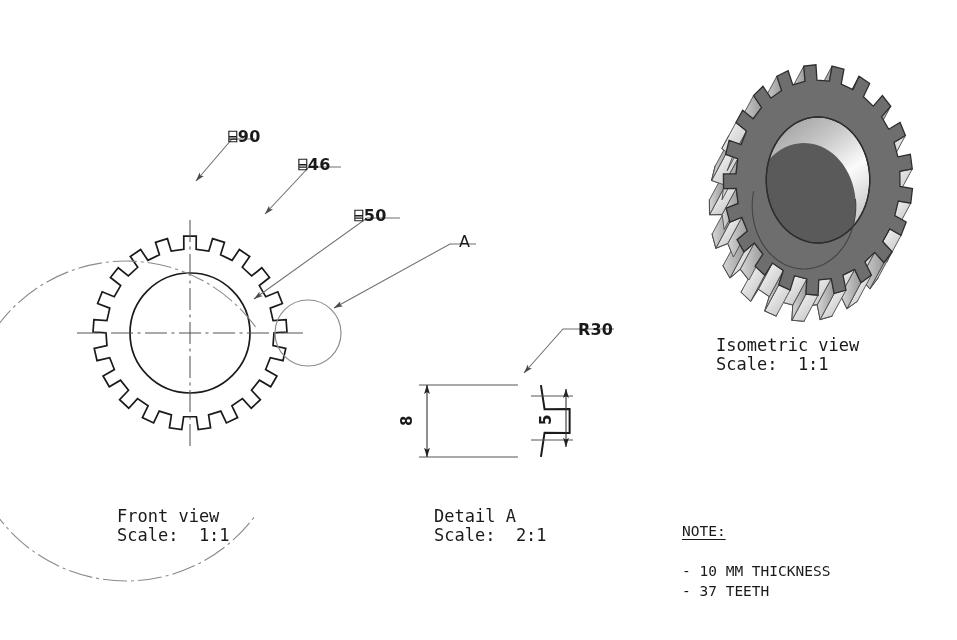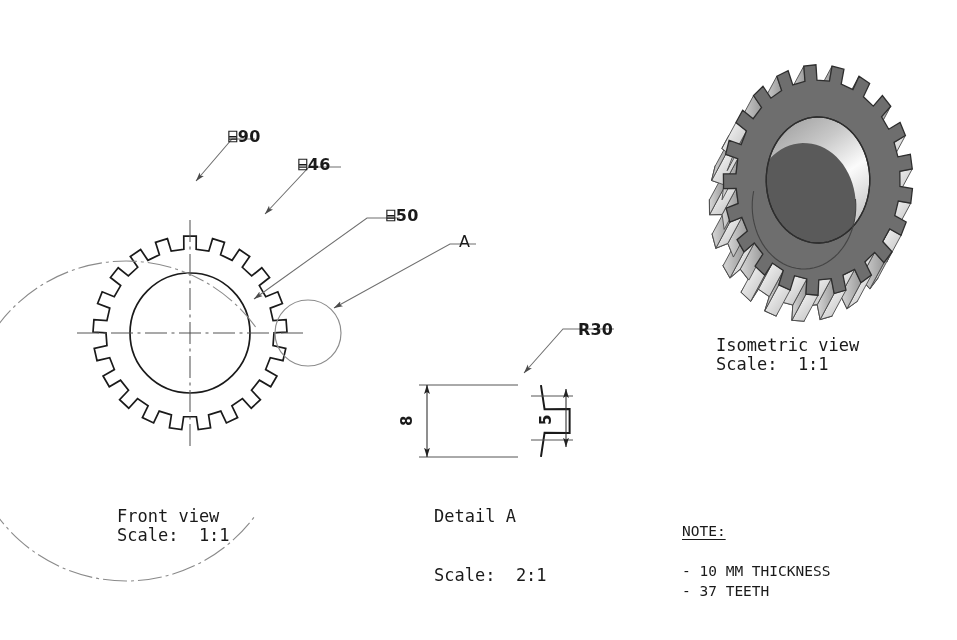--- a/index.html
+++ b/index.html
@@ -125,32 +125,32 @@
         <polygon points="890.76,106.24 881.56,116.73 867.56,142.73 876.76,132.24" fill="url(#toothSide)" stroke="#4a4a4a" stroke-width="0.9"></polygon>
         <polygon points="864.42,152.03 866.24,157.06 867.7,162.26 868.79,167.59 869.48,173.03 869.79,178.51 869.7,184 869.21,189.47 868.34,194.86 867.08,200.14 865.45,205.27 863.46,210.2 861.12,214.9 858.46,219.34 855.48,223.48 852.23,227.29 848.71,230.74 844.95,233.8 841,236.45 836.86,238.67 832.59,240.45 828.2,241.77 823.73,242.61 819.23,242.98 814.71,242.87 810.21,242.28 805.78,241.22 801.44,239.69 797.23,237.71 793.17,235.29 789.3,232.45 785.65,229.21 782.25,225.59 779.12,221.63 776.28,217.35 773.77,212.78 771.58,207.97 769.76,202.94 768.3,197.74 767.21,192.41 766.52,186.97 766.21,181.49 766.3,176 766.79,170.53 767.66,165.14 768.92,159.86 770.55,154.73 772.54,149.8 774.88,145.1 777.54,140.66 780.52,136.52 783.77,132.71 787.29,129.26 791.05,126.2 795,123.55 799.14,121.33 803.41,119.55 807.8,118.23 812.27,117.39 816.77,117.02 821.29,117.13 825.79,117.72 830.22,118.78 834.56,120.31 838.77,122.29 842.83,124.71 846.7,127.55 850.35,130.79 853.75,134.41 856.88,138.37 859.72,142.65 862.23,147.22 864.42,152.03 850.42,178.03 848.23,173.22 845.72,168.65 842.88,164.37 839.75,160.41 836.35,156.79 832.7,153.55 828.83,150.71 824.77,148.29 820.56,146.31 816.22,144.78 811.79,143.72 807.29,143.13 802.77,143.02 798.27,143.39 793.8,144.23 789.41,145.55 785.14,147.33 781,149.55 777.05,152.2 773.29,155.26 769.77,158.71 766.52,162.52 763.54,166.66 760.88,171.1 758.54,175.8 756.55,180.73 754.92,185.86 753.66,191.14 752.79,196.53 752.3,202 752.21,207.49 752.52,212.97 753.21,218.41 754.3,223.74 755.76,228.94 757.58,233.97 759.77,238.78 762.28,243.35 765.12,247.63 768.25,251.59 771.65,255.21 775.3,258.45 779.17,261.29 783.23,263.71 787.44,265.69 791.78,267.22 796.21,268.28 800.71,268.87 805.23,268.98 809.73,268.61 814.2,267.77 818.59,266.45 822.86,264.67 827,262.45 830.95,259.8 834.71,256.74 838.23,253.29 841.48,249.48 844.46,245.34 847.12,240.9 849.46,236.2 851.45,231.27 853.08,226.14 854.34,220.86 855.21,215.47 855.7,210 855.79,204.51 855.48,199.03 854.79,193.59 853.7,188.26 852.24,183.06 850.42,178.03" fill="url(#boreGrad)" stroke="none"></polygon>
         <path d="M900,122.33L905.4,135.6L894.07,142.32L897.9,156.83L910.33,154.28L912.28,168.9L899.83,171.27L899.97,186.5L912.46,188.53L910.78,203.19L898.31,200.99L894.75,215.59L906.2,222.01L901.04,235.42L889.65,228.85L882.71,241.53L892.1,251.76L883.92,262.73L874.63,252.36L864.93,261.99L871.41,275.14L860.94,282.68L854.58,269.45L842.97,275.17L845.99,290.06L834.14,293.51L831.27,278.59L818.8,279.9L818.07,295.2L805.92,294.26L806.79,278.97L794.55,275.74L790.15,290.11L778.76,284.85L783.3,270.55L772.39,263.08L764.7,275.23L755.09,266.13L762.9,254.09L754.28,243.04L743.99,251.89L737.02,239.75L747.39,231.04L741.83,217.4L729.85,222.17L726.13,208.06L738.16,203.46L736.15,188.43L723.55,188.69L723.41,173.88L736.02,173.8L737.75,158.72L725.64,154.45L729.1,140.25L741.16,144.69L746.47,130.89L735.94,122.47L742.68,110.14L753.14,118.71L761.55,107.43L753.52,95.61L762.96,86.25L770.87,98.18L781.64,90.42L776.84,76.24L788.13,70.68L792.79,84.92L804.97,81.36L803.81,66.1L815.95,64.83L816.96,80.11L829.45,81.08L832.05,66.07L843.95,69.21L841.21,84.17L852.92,89.58L859.04,76.17L869.65,83.43L863.41,96.75L873.28,106.11L882.38,95.5L890.76,106.24L881.56,116.73L888.73,129.21ZM864.42,152.03L866.24,157.06L867.7,162.26L868.79,167.59L869.48,173.03L869.79,178.51L869.7,184L869.21,189.47L868.34,194.86L867.08,200.14L865.45,205.27L863.46,210.2L861.12,214.9L858.46,219.34L855.48,223.48L852.23,227.29L848.71,230.74L844.95,233.8L841,236.45L836.86,238.67L832.59,240.45L828.2,241.77L823.73,242.61L819.23,242.98L814.71,242.87L810.21,242.28L805.78,241.22L801.44,239.69L797.23,237.71L793.17,235.29L789.3,232.45L785.65,229.21L782.25,225.59L779.12,221.63L776.28,217.35L773.77,212.78L771.58,207.97L769.76,202.94L768.3,197.74L767.21,192.41L766.52,186.97L766.21,181.49L766.3,176L766.79,170.53L767.66,165.14L768.92,159.86L770.55,154.73L772.54,149.8L774.88,145.1L777.54,140.66L780.52,136.52L783.77,132.71L787.29,129.26L791.05,126.2L795,123.55L799.14,121.33L803.41,119.55L807.8,118.23L812.27,117.39L816.77,117.02L821.29,117.13L825.79,117.72L830.22,118.78L834.56,120.31L838.77,122.29L842.83,124.71L846.7,127.55L850.35,130.79L853.75,134.41L856.88,138.37L859.72,142.65L862.23,147.22L864.42,152.03Z" fill-rule="evenodd" fill="#6e6e6e" stroke="#2e2e2e" stroke-width="1.3" stroke-linejoin="miter"></path>
         <polygon points="864.42,152.03 866.24,157.06 867.7,162.26 868.79,167.59 869.48,173.03 869.79,178.51 869.7,184 869.21,189.47 868.34,194.86 867.08,200.14 865.45,205.27 863.46,210.2 861.12,214.9 858.46,219.34 855.48,223.48 852.23,227.29 848.71,230.74 844.95,233.8 841,236.45 836.86,238.67 832.59,240.45 828.2,241.77 823.73,242.61 819.23,242.98 814.71,242.87 810.21,242.28 805.78,241.22 801.44,239.69 797.23,237.71 793.17,235.29 789.3,232.45 785.65,229.21 782.25,225.59 779.12,221.63 776.28,217.35 773.77,212.78 771.58,207.97 769.76,202.94 768.3,197.74 767.21,192.41 766.52,186.97 766.21,181.49 766.3,176 766.79,170.53 767.66,165.14 768.92,159.86 770.55,154.73 772.54,149.8 774.88,145.1 777.54,140.66 780.52,136.52 783.77,132.71 787.29,129.26 791.05,126.2 795,123.55 799.14,121.33 803.41,119.55 807.8,118.23 812.27,117.39 816.77,117.02 821.29,117.13 825.79,117.72 830.22,118.78 834.56,120.31 838.77,122.29 842.83,124.71 846.7,127.55 850.35,130.79 853.75,134.41 856.88,138.37 859.72,142.65 862.23,147.22 864.42,152.03" fill="none" stroke="#2e2e2e" stroke-width="1.3"></polygon>
         <polyline points="855.48,199.03 855.79,204.51 855.7,210 855.21,215.47 854.34,220.86 853.08,226.14 851.45,231.27 849.46,236.2 847.12,240.9 844.46,245.34 841.48,249.48 838.23,253.29 834.71,256.74 830.95,259.8 827,262.45 822.86,264.67 818.59,266.45 814.2,267.77 809.73,268.61 805.23,268.98 800.71,268.87 796.21,268.28 791.78,267.22 787.44,265.69 783.23,263.71 779.17,261.29 775.3,258.45 771.65,255.21 768.25,251.59 765.12,247.63 762.28,243.35 759.77,238.78 757.58,233.97 755.76,228.94 754.3,223.74 753.21,218.41 752.52,212.97 752.21,207.49 752.3,202 752.79,196.53 753.66,191.14" fill="none" stroke="#444" stroke-width="1.1"></polyline>
       </g>
   </svg>
 
   <div class="lbl dim" style="left:228px;  top:126px;">⌸90</div>
   <div class="lbl dim" style="left:298px;  top:154px;">⌸46</div>
-  <div class="lbl dim" style="left:354px;  top:205px;margin-left:32px;">⌸50</div>
+  <div class="lbl dim" style="left:354px;  top:205px;">⌸50</div>
   <div class="lbl balloon" style="left:459px; top:231px;">A</div>
 
   <div class="lbl viewlabel" style="left:117px; top:505px;">Front view</div>
   <div class="lbl viewlabel" style="left:117px; top:524px;">Scale:  1:1</div>
 
   <div class="lbl dimsmall rot90" style="left:398px; top:411px; width:20px; text-align:center;">8</div>
   <div class="lbl dimsmall rot90" style="left:537px; top:410px; width:20px; text-align:center;">5</div>
   <div class="lbl dim" style="left:578px; top:319px;">R30</div>
 
   <div class="lbl viewlabel" style="left:434px; top:505px;">Detail A</div>
-  <div class="lbl viewlabel" style="left:434px; top:524px;margin-top:40px;">Scale:  2:1</div>
+  <div class="lbl viewlabel" style="left:434px; top:524px;">Scale:  2:1</div>
 
   <div class="lbl viewlabel" style="left:716px; top:334px;">Isometric view</div>
   <div class="lbl viewlabel" style="left:716px; top:353px;">Scale:  1:1</div>
 
   <div class="lbl note-title" style="left:682px; top:522px;">NOTE:</div>
   <div class="lbl note-line" style="left:682px; top:562px;">- 10 MM THICKNESS</div>
   <div class="lbl note-line" style="left:682px; top:582px;">- 37 TEETH</div>
 
 </div>
 

